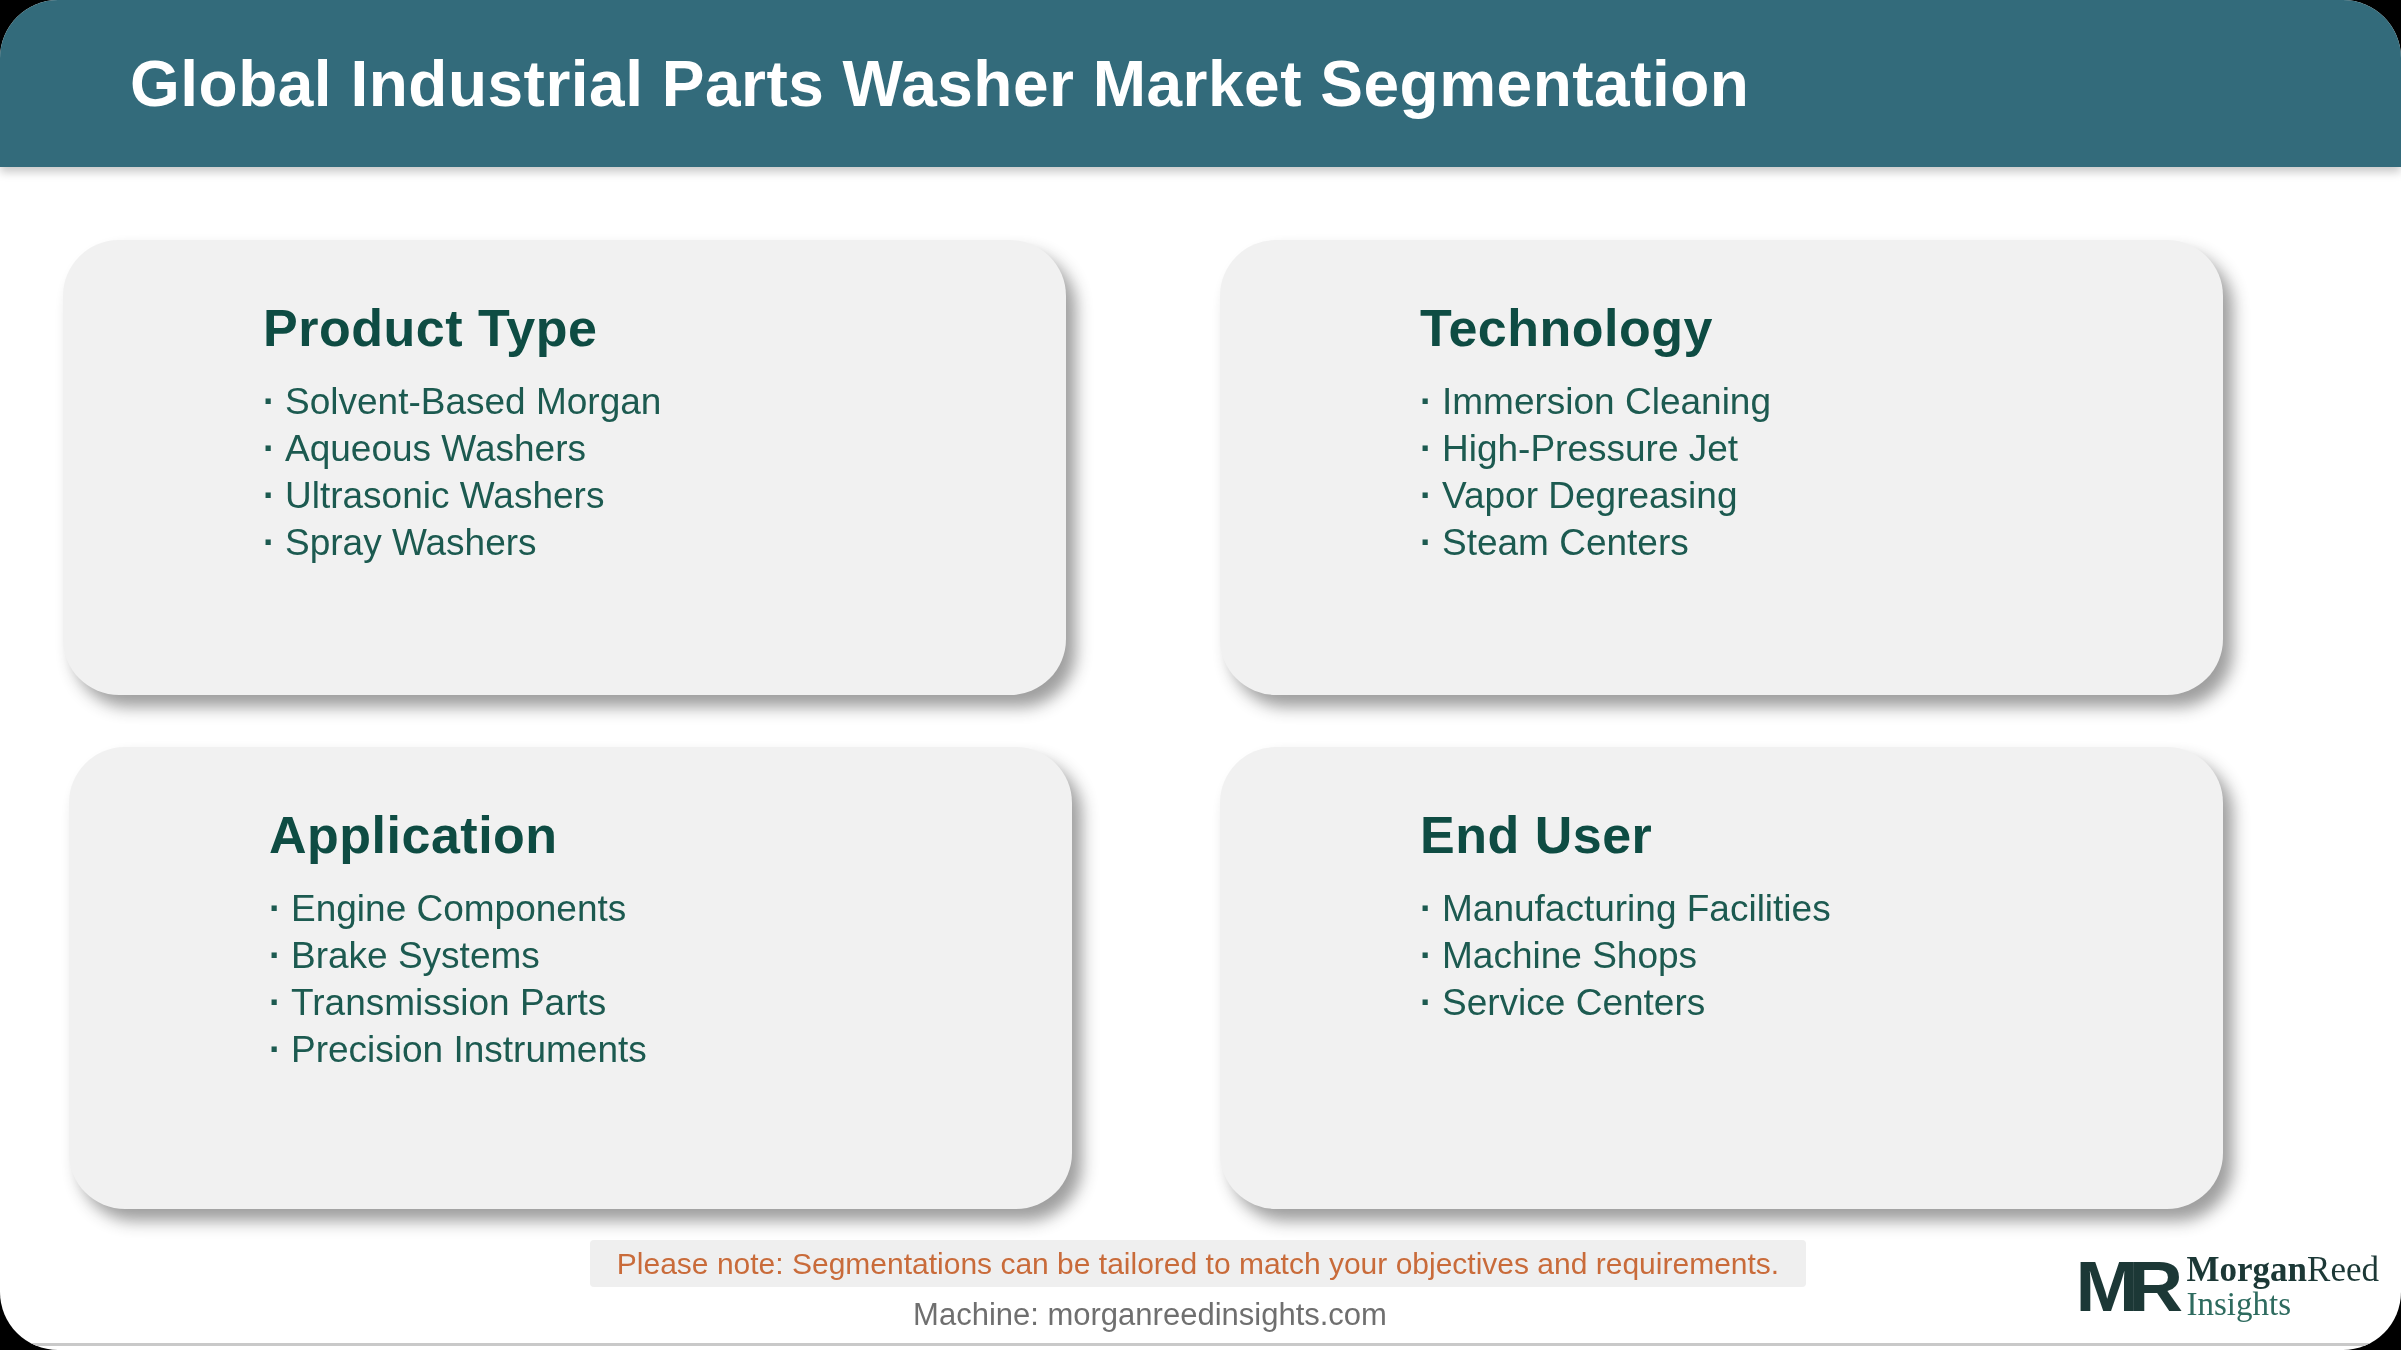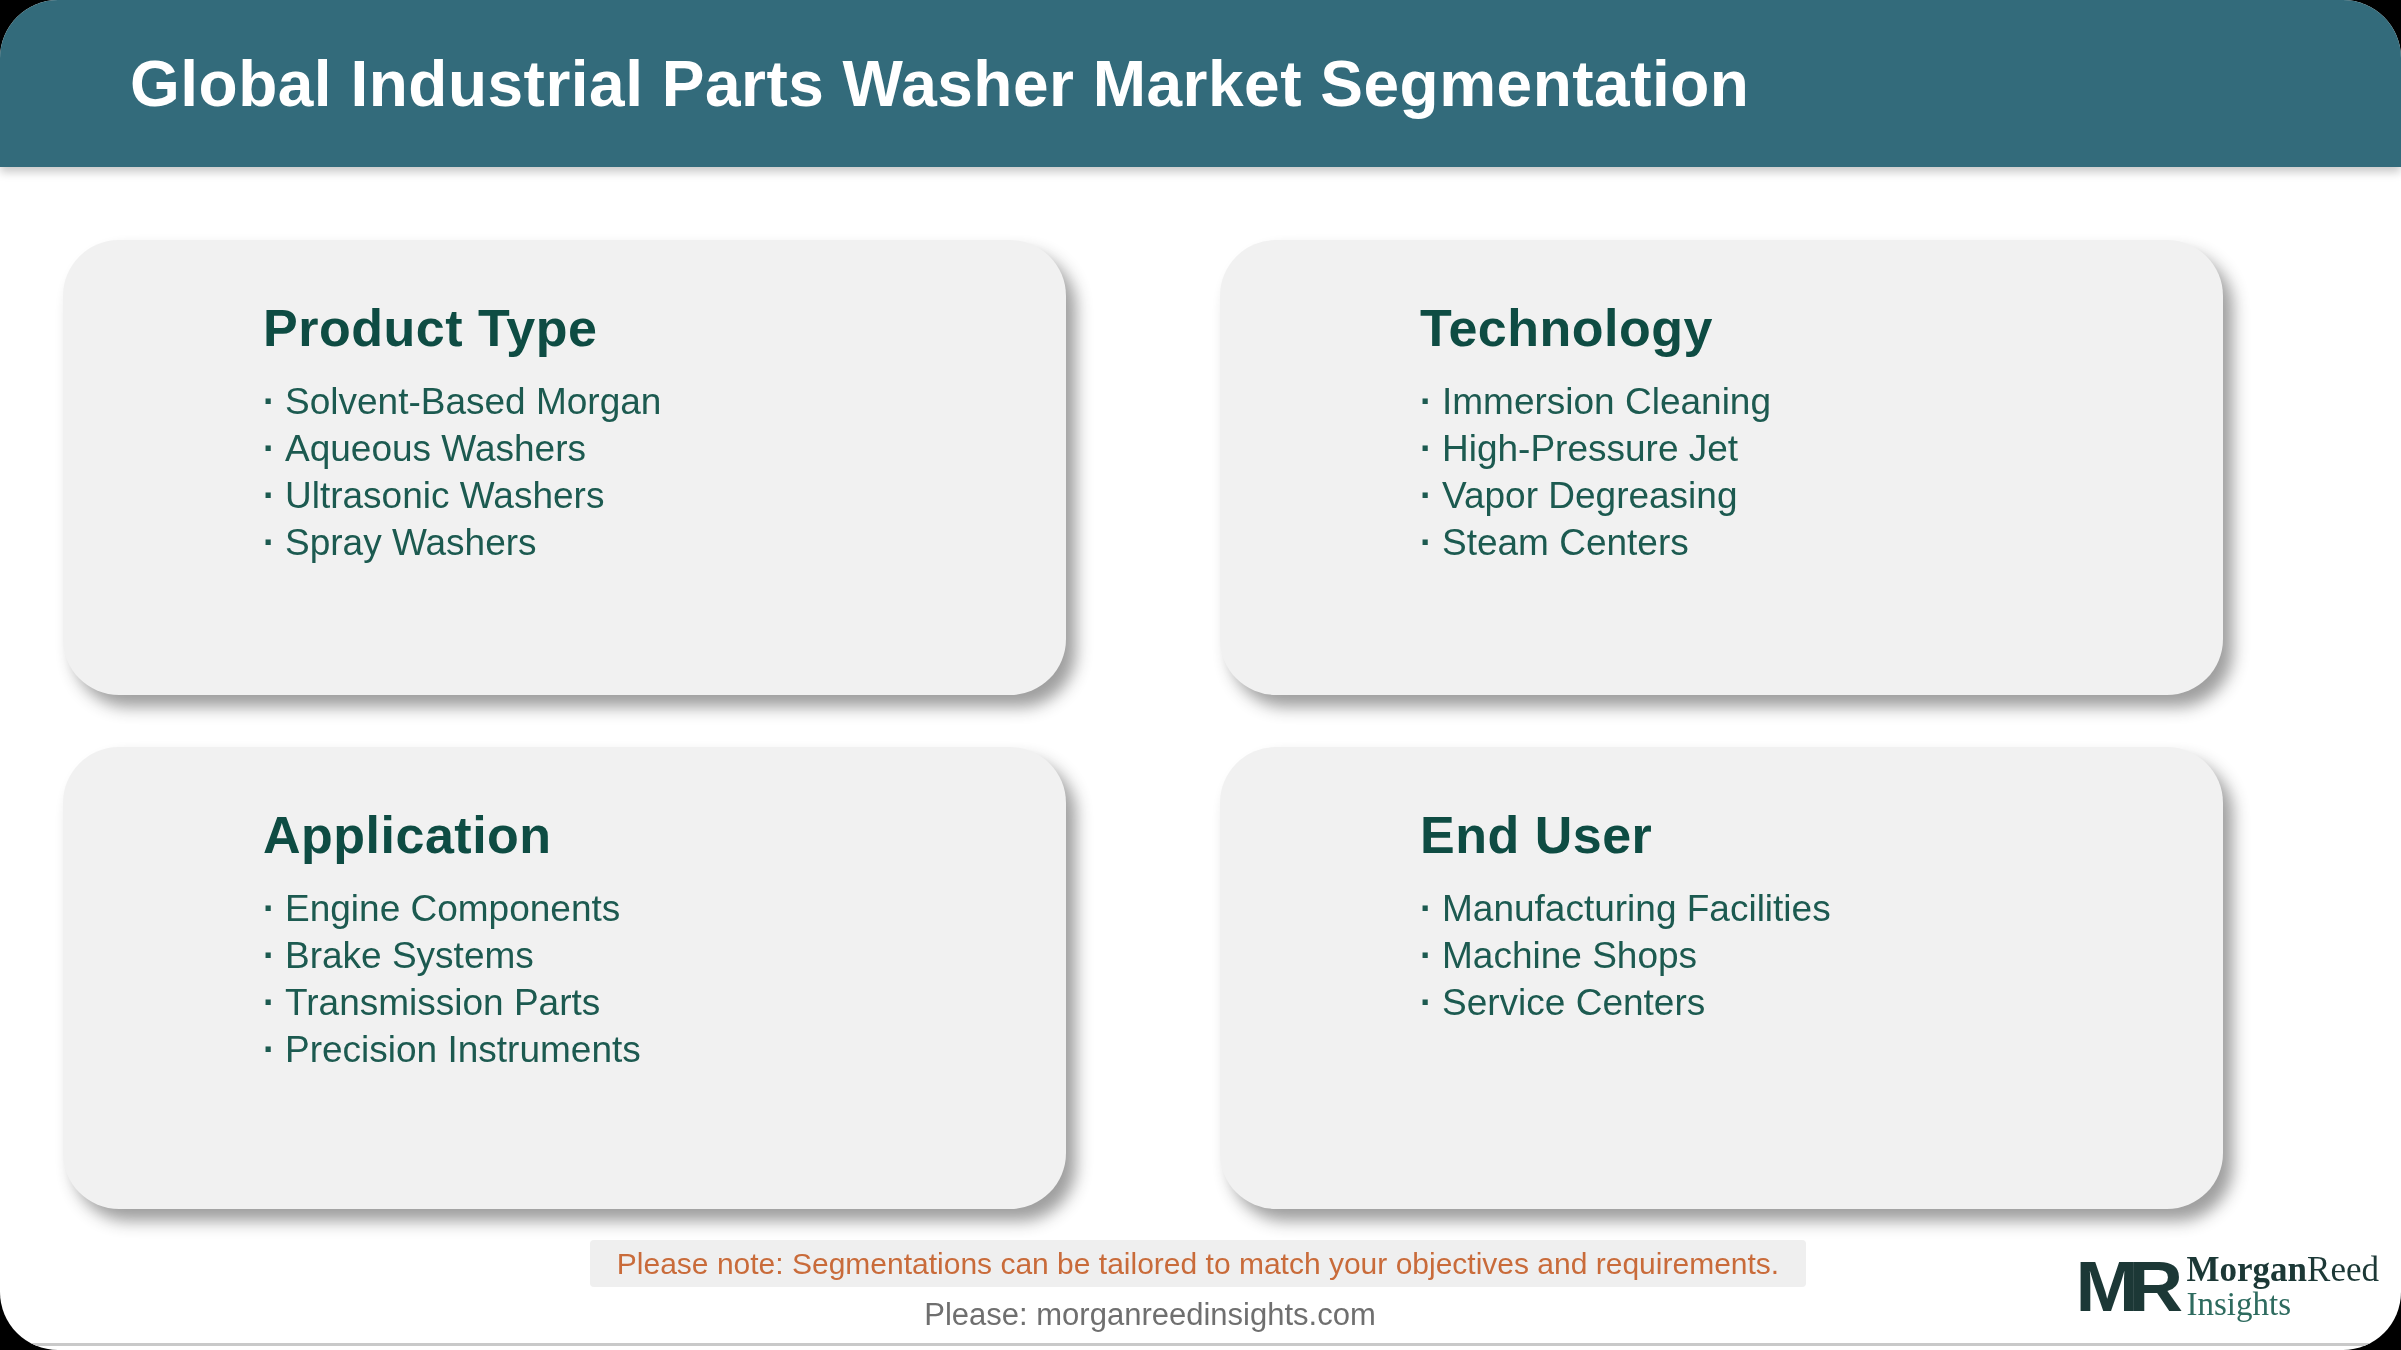--- a/index.html
+++ b/index.html
@@ -36,21 +36,21 @@
   .card {
     position: absolute;
     width: 1003px;
     background: var(--card_bg, #f1f1f1);
     border-radius: 56px;
     box-shadow: 10px 12px 16px rgba(40,40,40,0.45);
     padding: 58px 60px 40px 200px;
   }
   .card.pos-0 { left: 63px;   top: 240px; height: 455px; }
   .card.pos-1 { left: 1220px; top: 240px; height: 455px; }
-  .card.pos-2 { left: 63px;   top: 747px; height: 462px; }
+  .card.pos-2 { left: 69px;   top: 747px; height: 462px; }
   .card.pos-3 { left: 1220px; top: 747px; height: 462px; }
   .card h2 {
     margin: 0 0 20px 0;
     font-size: 52px;
     font-weight: 700;
     color: var(--heading_color, #0e4c43);
     letter-spacing: 0.5px;
   }
   .card ul {
     list-style: none;
@@ -169,21 +169,21 @@
       <li><span class="bullet">·</span><span>Manufacturing Facilities</span></li>
       <li><span class="bullet">·</span><span>Machine Shops</span></li>
       <li><span class="bullet">·</span><span>Service Centers</span></li>
     </ul>
   </section>
 
   <div class="note">
     <span>Please note: Segmentations can be tailored to match your objectives and requirements.</span>
   </div>
 
-  <div class="source">Please: morganreedinsights.com</div>
+  <div class="source">Machine: morganreedinsights.com</div>
 
   <div class="logo">
     <div class="monogram">MR</div>
     <div class="logo-text">
       <div class="logo-name"><span class="bold">Morgan</span><span>Reed</span></div>
       <div class="logo-tagline">Insights</div>
     </div>
   </div>
 
   <div class="bottom-line"></div>

